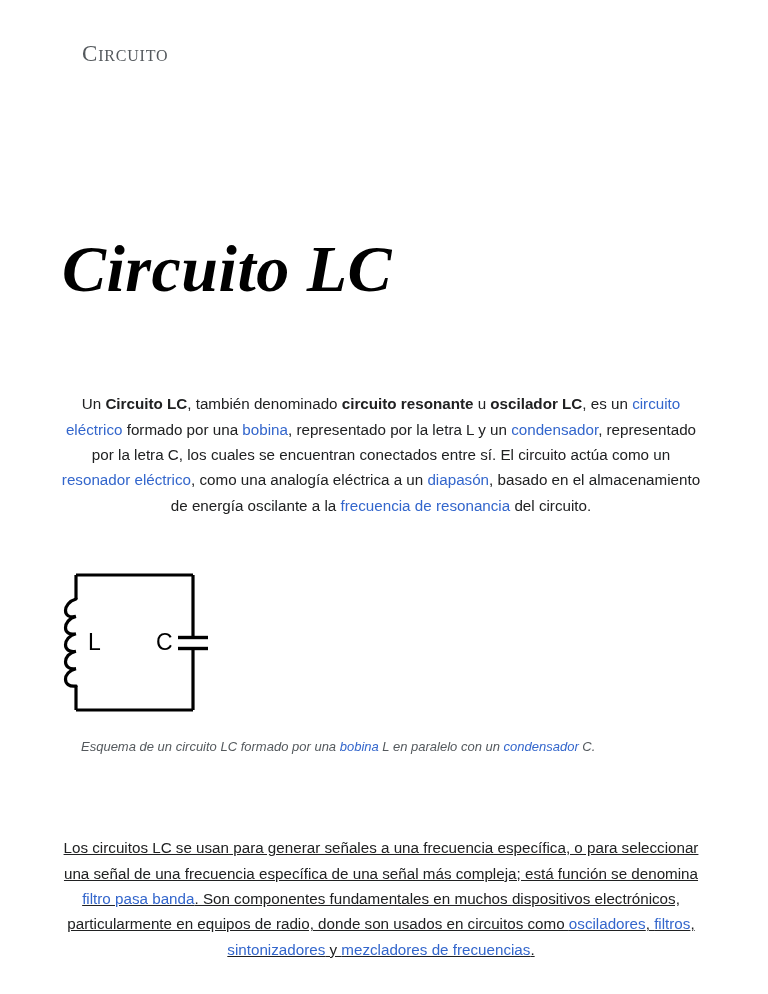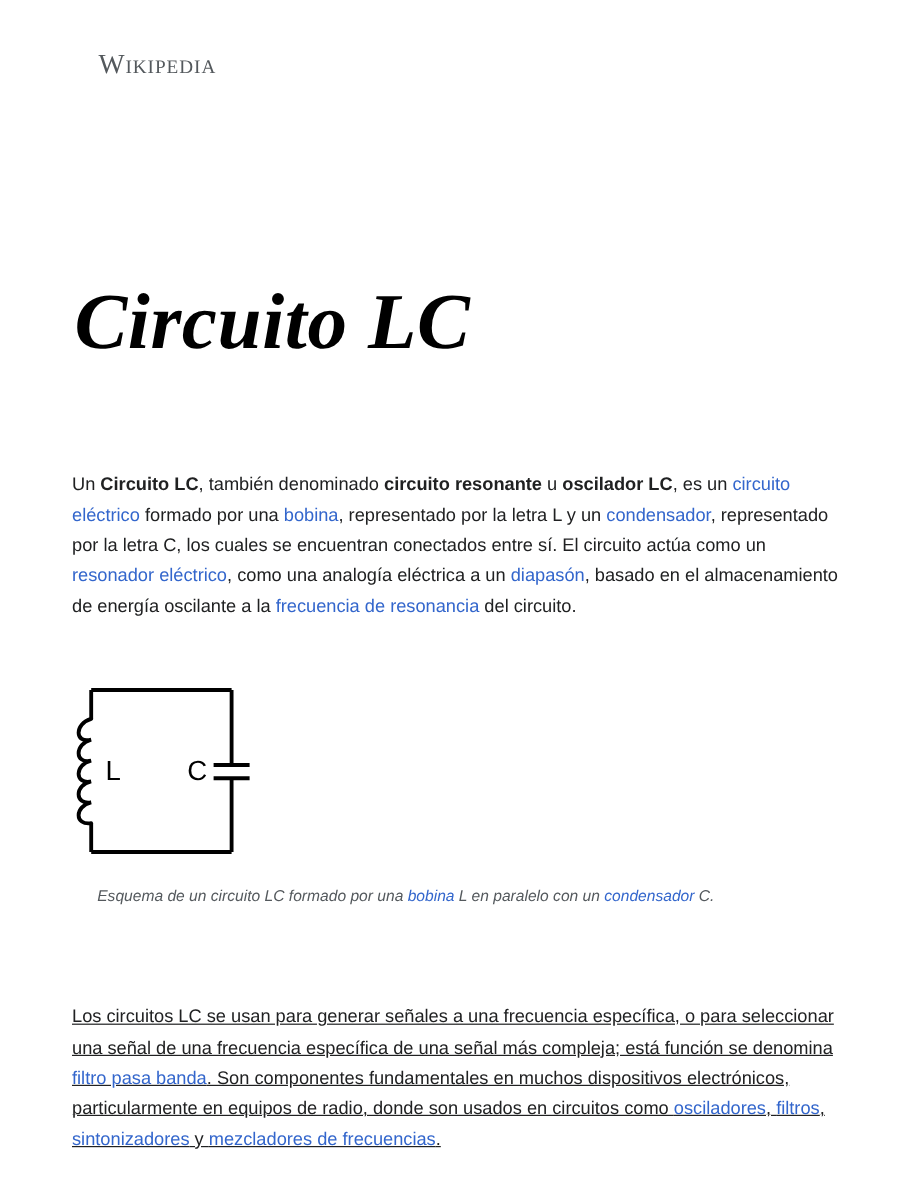--- a/index.html
+++ b/index.html
@@ -51,21 +51,21 @@
   }
 
   
   .body-block {
     position: absolute;
     left: 60px;
     width: 642px;
     font-size: 15.2px;
     line-height: 25.4px;
     color: #202122;
-    text-align: left;
+    text-align: center;
   }
   .para-1 { top: 376px; }
   .para-2 { top: 820px; text-decoration: underline; }
 
   .body-block b { font-weight: bold; color: #202122; }
   .lnk {
     color: #3366cc;
     text-decoration: none;
     cursor: pointer;
   }
@@ -91,21 +91,21 @@
     white-space: nowrap;
     margin-left: 37px;
   }
   .caption .lnk { font-style: italic; }
 </style>
 </head>
 <body>
 
 <div class="page">
 
-  <div class="wordmark">Wikipedia</div>
+  <div class="wordmark">Circuito</div>
 
   <h1 class="page-title">Circuito LC</h1>
 
   <p class="body-block para-1"><span>Un </span><b>Circuito LC</b><span>, también denominado </span><b>circuito resonante</b><span> u </span><b>oscilador LC</b><span>, es un </span><a class="lnk">circuito eléctrico</a><span> formado por una </span><a class="lnk">bobina</a><span>, representado por la letra L y un </span><a class="lnk">condensador</a><span>, representado por la letra C, los cuales se encuentran conectados entre sí. El circuito actúa como un </span><a class="lnk">resonador eléctrico</a><span>, como una analogía eléctrica a un </span><a class="lnk">diapasón</a><span>, basado en el almacenamiento de energía oscilante a la </span><a class="lnk">frecuencia de resonancia</a><span> del circuito.</span></p>
 
   <div class="figure">
     <svg class="circuit-svg" width="175" height="165" viewBox="0 0 175 165">
 
       <line x1="16" y1="13" x2="133" y2="13" stroke="#000" stroke-width="3.2"></line>
 

